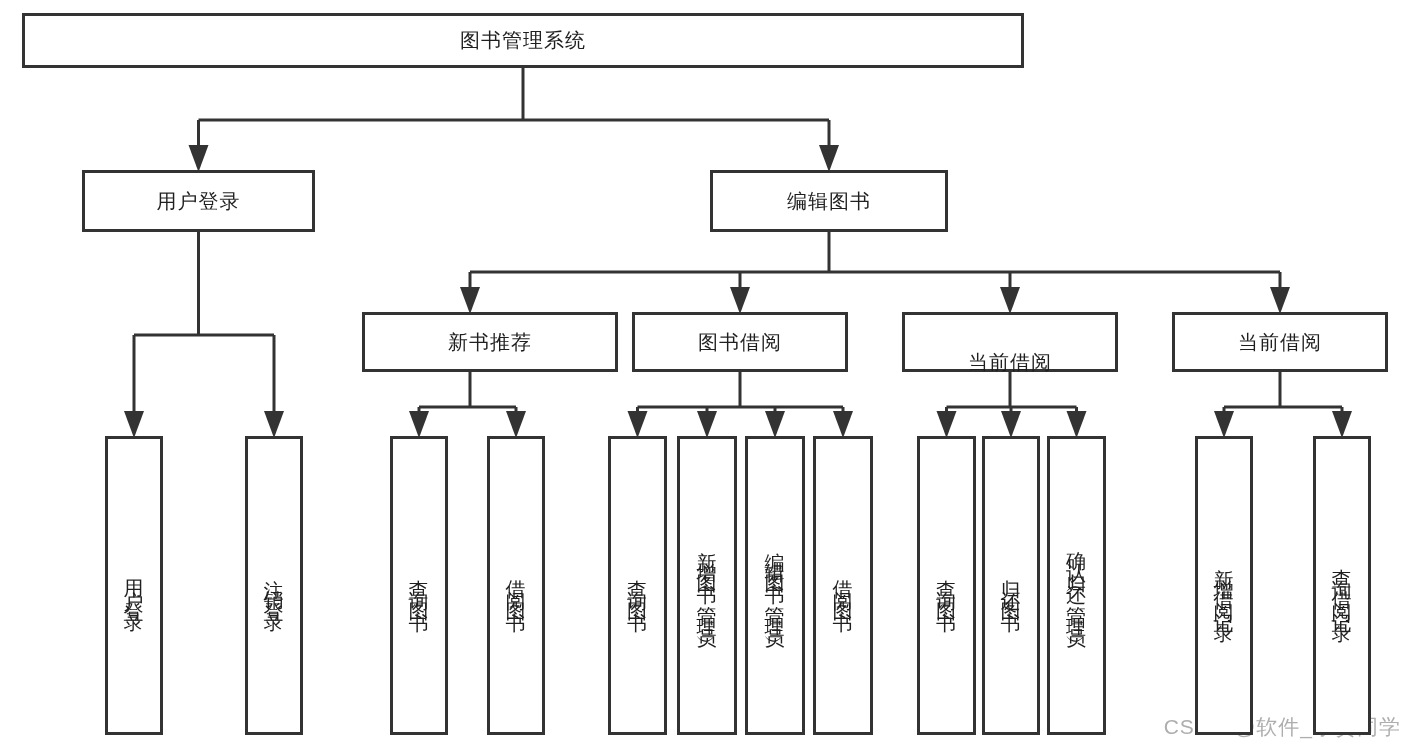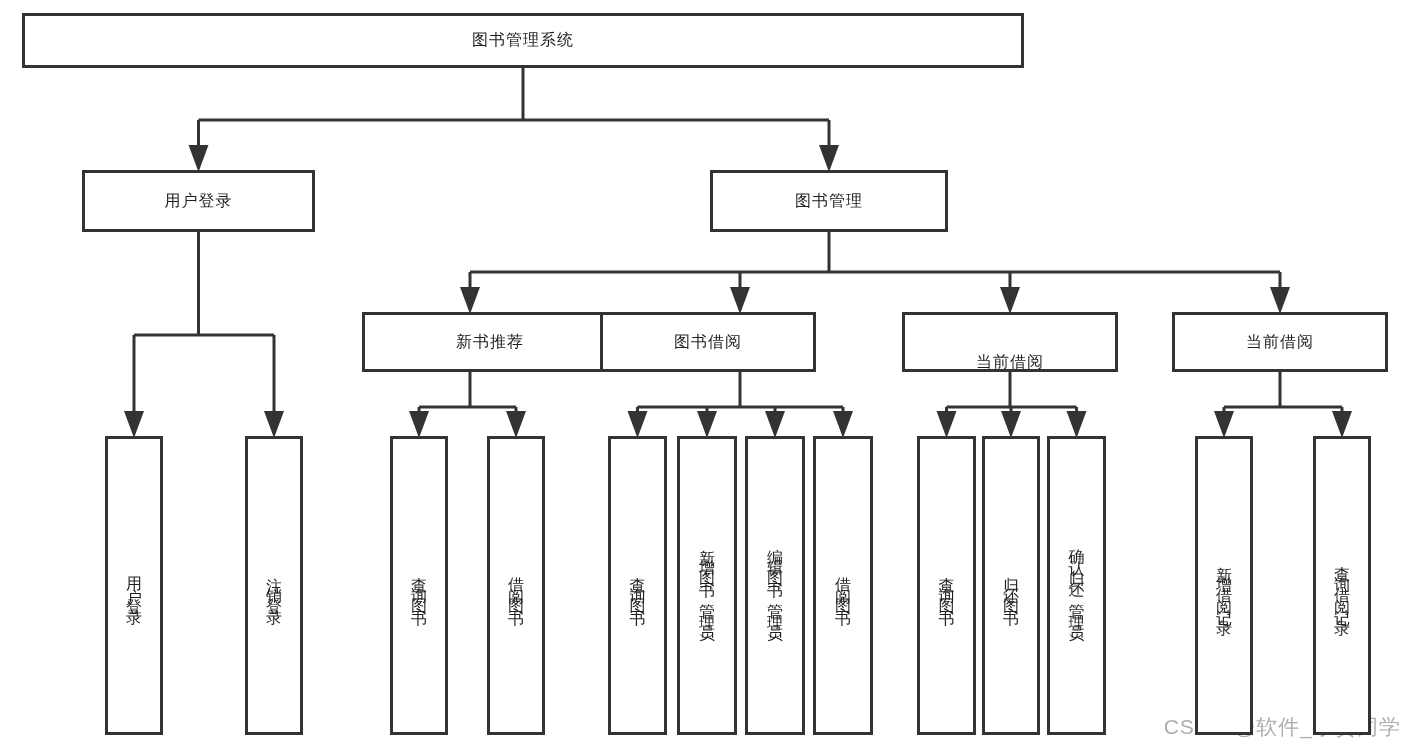--- a/index.html
+++ b/index.html
@@ -25,21 +25,21 @@
     position: absolute;
     box-sizing: border-box;
     background: #ffffff;
     border: 3px solid #333333;
     display: flex;
     align-items: center;
     justify-content: center;
   }
   .node-label {
     color: #1f1f1f;
-    font-size: 16px;
+    font-size: 20px;
     white-space: nowrap;
   }
   .node-h .node-label {
     letter-spacing: 1px;
   }
   .node-v .node-label {
     writing-mode: vertical-rl;
     text-orientation: mixed;
     letter-spacing: 11px;
     line-height: 1;
@@ -113,26 +113,26 @@
       <path d="M1332 411 L1352 411 L1342 438 Z" fill="#333333"></path>
     </svg>
   <div class="watermark">CSDN @软件_小贺同学</div>
 <div class="node node-h" style="left: 22px; top: 13px; width: 1002px; height: 55px; border-color: rgb(51, 51, 51);">
       <span class="node-label" style="color: rgb(31, 31, 31);">图书管理系统</span>
     </div>
     <div class="node node-h" style="left: 82px; top: 170px; width: 233px; height: 62px; border-color: rgb(51, 51, 51);">
       <span class="node-label" style="color: rgb(31, 31, 31);">用户登录</span>
     </div>
     <div class="node node-h" style="left: 710px; top: 170px; width: 238px; height: 62px; border-color: rgb(51, 51, 51);">
-      <span class="node-label" style="color: rgb(31, 31, 31);">图书管理</span>
+      <span class="node-label" style="color: rgb(31, 31, 31);">编辑图书</span>
     </div>
     <div class="node node-h" style="left: 362px; top: 312px; width: 256px; height: 60px; border-color: rgb(51, 51, 51);">
       <span class="node-label" style="color: rgb(31, 31, 31);">新书推荐</span>
     </div>
-    <div class="node node-h" style="left: 600px; top: 312px; width: 216px; height: 60px; border-color: rgb(51, 51, 51);">
+    <div class="node node-h" style="left: 632px; top: 312px; width: 216px; height: 60px; border-color: rgb(51, 51, 51);">
       <span class="node-label" style="color: rgb(31, 31, 31);">图书借阅</span>
     </div>
     <div class="node node-h" style="left: 902px; top: 312px; width: 216px; height: 60px; border-color: rgb(51, 51, 51);">
       <span class="node-label" style="color: rgb(31, 31, 31); margin-top: 40px;">当前借阅</span>
     </div>
     <div class="node node-h" style="left: 1172px; top: 312px; width: 216px; height: 60px; border-color: rgb(51, 51, 51);">
       <span class="node-label" style="color: rgb(31, 31, 31);">当前借阅</span>
     </div>
     <div class="node node-v" style="left: 105px; top: 436px; width: 58px; height: 299px; border-color: rgb(51, 51, 51);">
       <span class="node-label" style="color: rgb(31, 31, 31);">用户登录</span>

